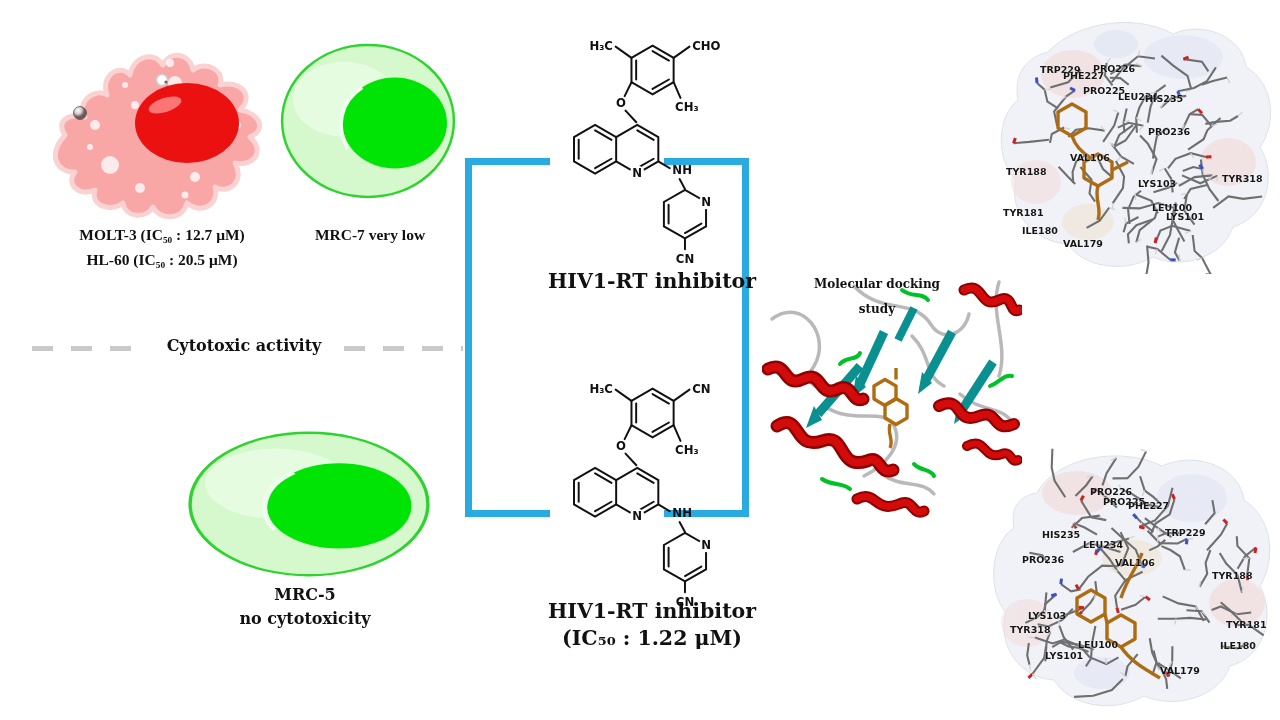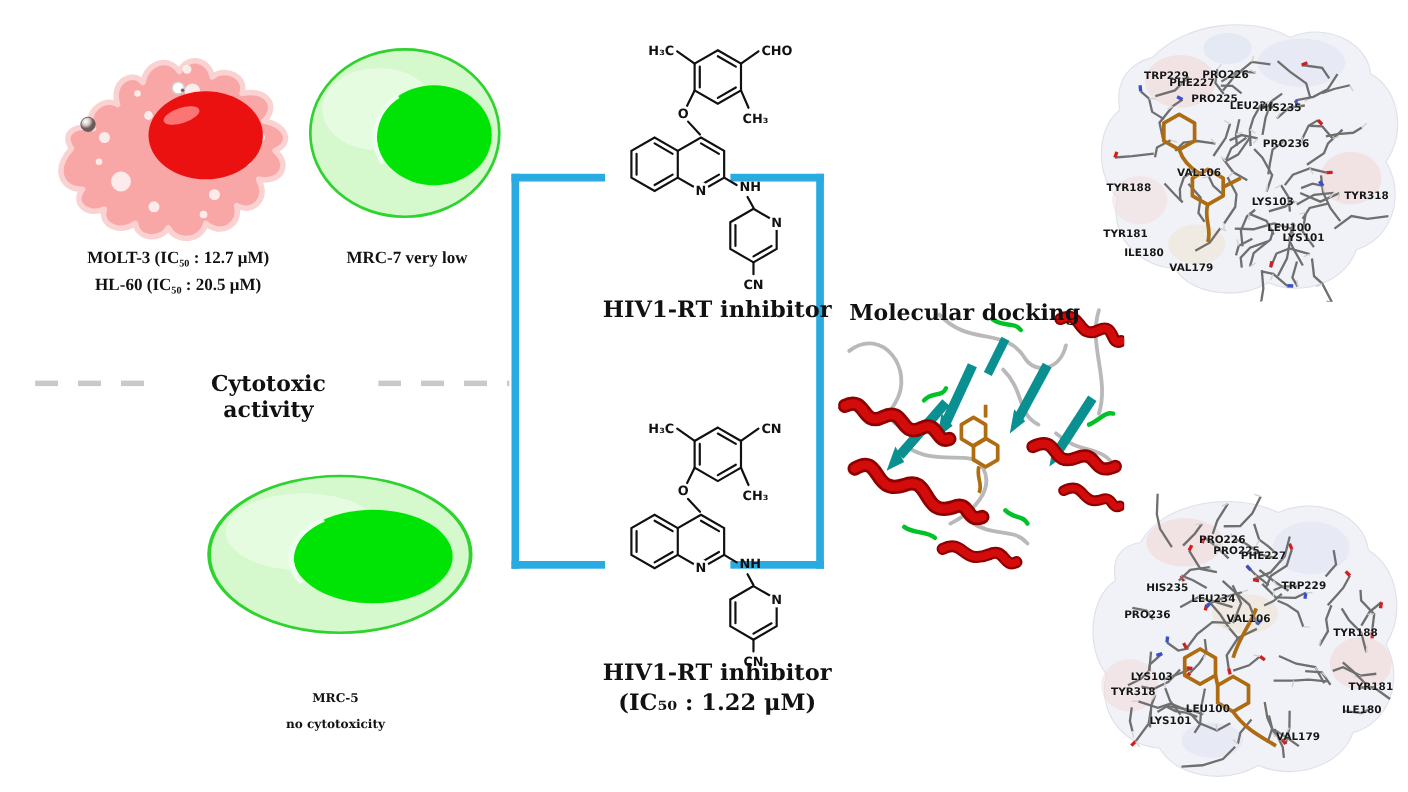--- a/index.html
+++ b/index.html
@@ -4,27 +4,27 @@
 <style>
   html,body{margin:0;padding:0;}
   body{
     width:1280px;height:720px;position:relative;overflow:hidden;background:#ffffff;
     font-family:"DejaVu Serif","Liberation Serif",serif;color:#111;
   }
   .abs{position:absolute;}
   .ctext{text-align:center;font-weight:bold;}
   .small-lines{font-size:15.5px;line-height:25px;font-family:Liberation Serif, serif;}
   .divider-dash{height:5px;background:repeating-linear-gradient(90deg,#c9c9c9 0 21px,transparent 21px 39px);}
-  .divider-label{font-size:20px;font-weight:bold;}
+  .divider-label{font-size:16px;font-weight:bold;}
   .bracket{width:78px;height:345px;}
   .bracket-left{border-left:7px solid #29abe2;border-top:7px solid #29abe2;border-bottom:7px solid #29abe2;}
   .bracket-right{border-right:7px solid #29abe2;border-top:7px solid #29abe2;border-bottom:7px solid #29abe2;}
   .caption{font-size:20.5px;line-height:27px;}
-  .dock-title{font-size:20px;line-height:25px;}
-  .cell-caption{font-size:11px;line-height:24px;margin-top:40px;}
+  .dock-title{font-size:12px;line-height:25px;}
+  .cell-caption{font-size:16px;line-height:24px;}
   .pocket{position:absolute;}
   .pocket svg{position:absolute;left:0;top:0;}
   .residue-label{
     position:absolute;font-family:"DejaVu Sans","Liberation Sans",sans-serif;
     font-size:9.5px;font-weight:bold;color:#161616;white-space:nowrap;
     text-shadow:0 0 2px rgba(255,255,255,.75);
   }
   svg text{font-family:"DejaVu Sans","Liberation Sans",sans-serif;}
   .mol-label{font-size:13px;font-weight:bold;fill:#111;}
 </style>
@@ -236,20 +236,21 @@
   <g stroke="#b06c10" stroke-width="3.4" fill="none" stroke-linejoin="round">
     <path d="M112,112 l11,-6.5 l11,6.5 v13 l-11,6.5 l-11,-6.5 Z"></path>
     <path d="M123,131 l11,-6.5 l11,6.5 v13 l-11,6.5 l-11,-6.5 Z"></path>
     <path d="M128,150 C125,160 132,166 128,174"></path>
     <line x1="134" y1="105.5" x2="134" y2="94"></line>
   </g>
 </svg>
 
 <div class="abs ctext dock-title" style="left:762px;top:272px;width:230px">
   <div>Molecular docking</div>
+  <div>study</div>
 </div>
 
 <div class="pocket" id="pocket-top" style="left:988px;top:12px;width:292px;height:262px">
   <svg id="pocket-top-svg" width="292" height="262" viewBox="0 0 292 262">
     <path d="M60,40 C90,8 150,2 185,22 C215,8 255,25 258,55 C285,70 290,110 272,135
              C290,165 278,205 245,215 C235,245 195,258 165,245 C135,262 95,255 80,232
              C45,230 20,200 28,168 C8,148 8,105 30,88 C25,60 40,45 60,40 Z" fill="#eef0f6" opacity="0.85" stroke="#d8dce6" stroke-width="1"></path>
     <g opacity="0.55">
       <ellipse cx="85" cy="62" rx="32" ry="24" fill="#f3d6d6"></ellipse>
       <ellipse cx="195" cy="45" rx="40" ry="22" fill="#e0e4f4"></ellipse>

